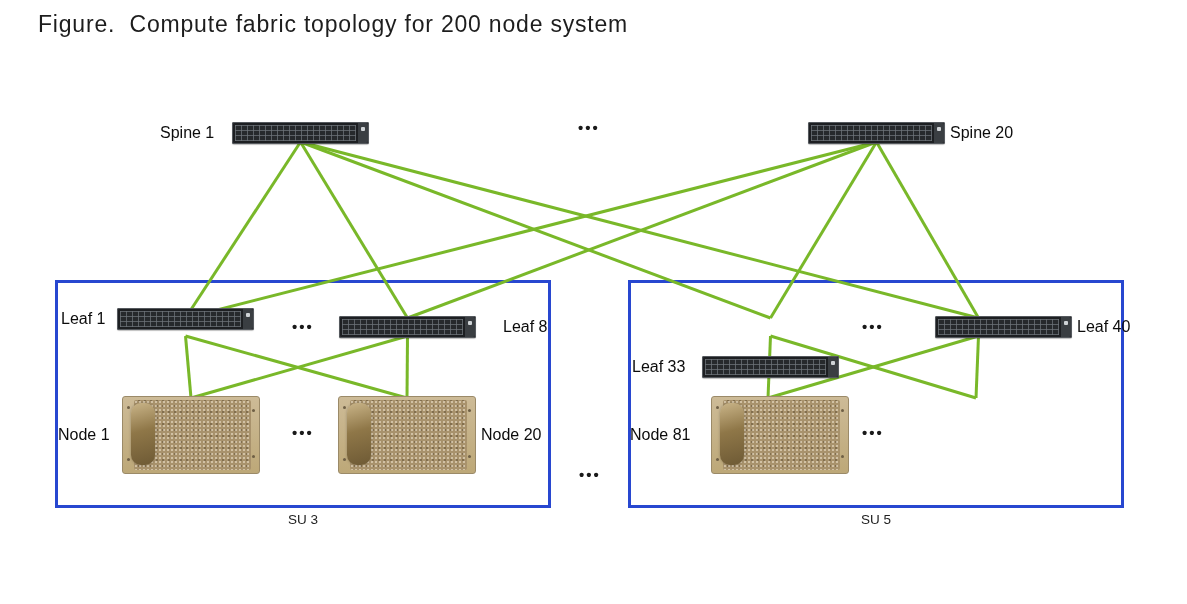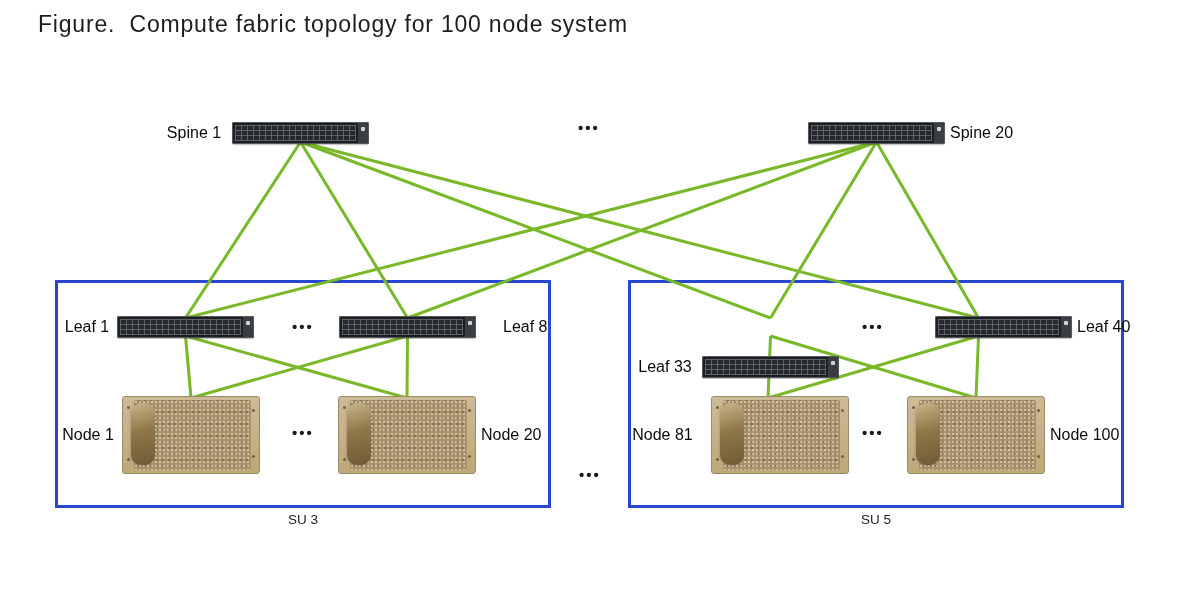--- a/index.html
+++ b/index.html
@@ -16,21 +16,21 @@
   .su-box {
     position:absolute; width:490px; height:222px;
     border:3px solid #2847d0; background:transparent; z-index:1;
   }
   .su-label {
     position:absolute; width:496px; text-align:center;
     font-size:13.5px; color:#222; z-index:2;
   }
   .row { position:absolute; display:flex; align-items:center; z-index:10; }
   .dev-label { font-size:16px; color:#0c0c0c; white-space:nowrap; }
-  .lbl-l { text-align:center; margin-right:4px; }
+  .lbl-l { text-align:left; margin-right:4px; }
   .lbl-r { text-align:left; margin-left:5px; }
 
   .dots {
     position:absolute; z-index:10; text-align:center;
     font-size:15px; font-weight:700; letter-spacing:2px; color:#1a1a1a; white-space:nowrap;
   }
 
   
   .switch {
     position:relative; width:137px; height:22px; flex:0 0 auto;
@@ -78,21 +78,21 @@
     position:absolute; left:4px; top:9px; width:3px; height:3px; border-radius:50%;
     background:#6f6046;
     box-shadow:0 52px 0 #6f6046, 125px 3px 0 #6f6046, 125px 49px 0 #6f6046;
   }
 </style>
 </head>
 <body>
 
 <div class="stage">
 
-  <div class="title">Figure.  Compute fabric topology for 100 node system</div>
+  <div class="title">Figure.  Compute fabric topology for 200 node system</div>
 
   <svg id="links" width="1187" height="604">
       <line x1="300.5" y1="142" x2="185.5" y2="318" stroke="#79b829" stroke-width="3"></line>
       <line x1="300.5" y1="142" x2="407.5" y2="318" stroke="#79b829" stroke-width="3"></line>
       <line x1="300.5" y1="142" x2="770.5" y2="318" stroke="#79b829" stroke-width="3"></line>
       <line x1="300.5" y1="142" x2="978.5" y2="318" stroke="#79b829" stroke-width="3"></line>
       <line x1="876.5" y1="142" x2="185.5" y2="318" stroke="#79b829" stroke-width="3"></line>
       <line x1="876.5" y1="142" x2="407.5" y2="318" stroke="#79b829" stroke-width="3"></line>
       <line x1="876.5" y1="142" x2="770.5" y2="318" stroke="#79b829" stroke-width="3"></line>
       <line x1="876.5" y1="142" x2="978.5" y2="318" stroke="#79b829" stroke-width="3"></line>
@@ -121,21 +121,21 @@
   </div>
   <div class="dots" style="left:573px; top:119px; width:32px;">•••</div>
   <div class="row" style="left:808px; top:122px;align-items:center;">
     <div class="switch">
       <div class="ports"></div>
       <div class="cap"></div>
     </div>
     <span class="dev-label lbl-r">Spine 20</span>
   </div>
 
-  <div class="row" style="left:61px; top:316px;">
+  <div class="row" style="left:61px; top:308px;">
     <span class="dev-label lbl-l" style="width:52px;">Leaf 1</span>
     <div class="switch">
       <div class="ports"></div>
       <div class="cap"></div>
     </div>
   </div>
   <div class="dots" style="left:287px; top:318px; width:32px;">•••</div>
   <div class="row" style="left:339px; top:316px;gap:22px;">
     <div class="switch">
       <div class="ports"></div>
@@ -180,22 +180,14 @@
 
   <div class="row" style="left:630px; top:396px;gap:12px;">
     <span class="dev-label lbl-l" style="width:65px;">Node 81</span>
     <div class="chassis">
       <div class="panel"></div>
       <div class="strip"></div>
       <div class="screws"></div>
     </div>
   </div>
   <div class="dots" style="left:857px; top:424px; width:32px;">•••</div>
-  <div class="row" style="left:907px; top:396px;">
-    <div class="chassis">
-      <div class="panel"></div>
-      <div class="strip"></div>
-      <div class="screws"></div>
-    </div>
-    <span class="dev-label lbl-r">Node 100</span>
-  </div>
 
 </div>
 
 </body></html>

